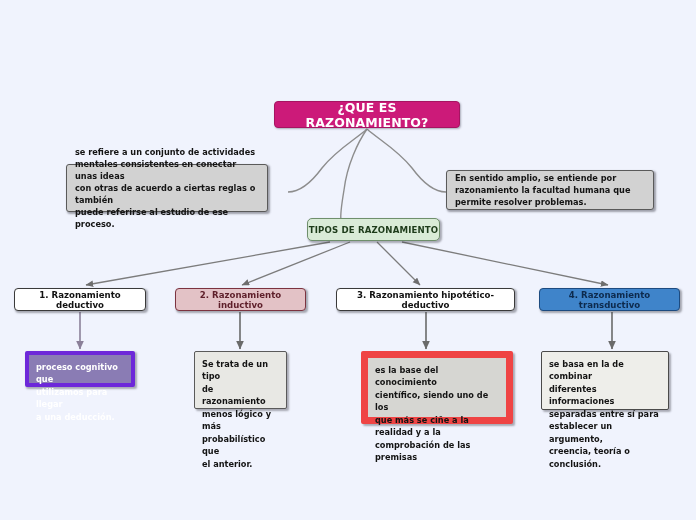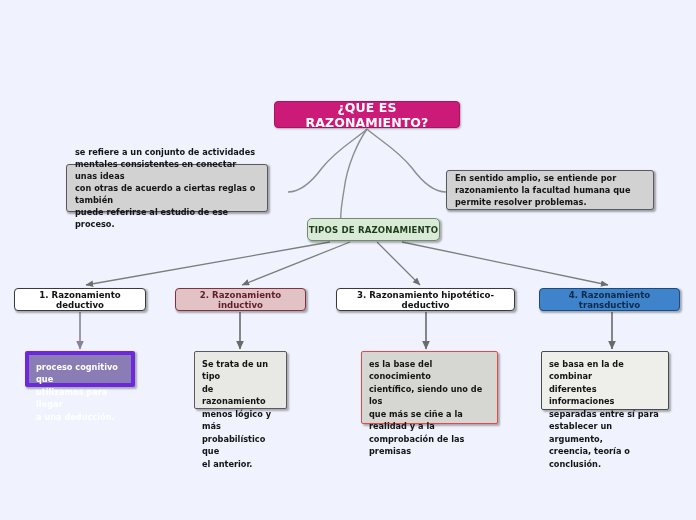--- a/index.html
+++ b/index.html
@@ -187,24 +187,24 @@
     height: 58px;
     background: #e8e8e4;
     border: 1px solid #5a5a5a;
     box-shadow: 2px 2px 2px rgba(60,60,70,0.4);
   }
   .n-desc2 .node-text { color: #141414; }
 
   .n-desc3 {
     left: 361px;
     top: 351px;
-    width: 137px;
+    width: 152px;
     height: 73px;
     background: #d6d6d2;
-    border: 1px solid #ef4444;
+    border: 7px solid #ef4444;
     box-shadow: 2px 2px 2px rgba(60,60,70,0.4);
   }
   .n-desc3 .node-text { color: #141414; }
 
   .n-desc4 {
     left: 541px;
     top: 351px;
     width: 128px;
     height: 59px;
     background: #eeeeea;

